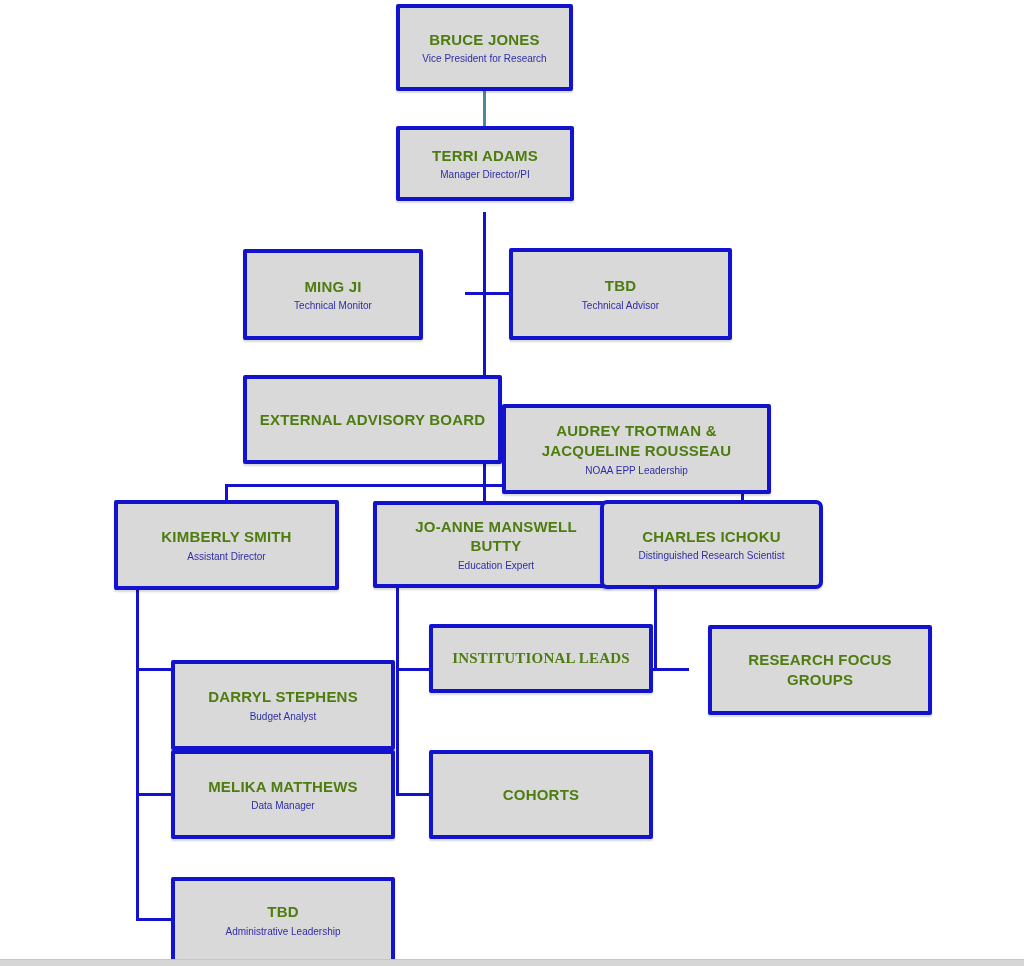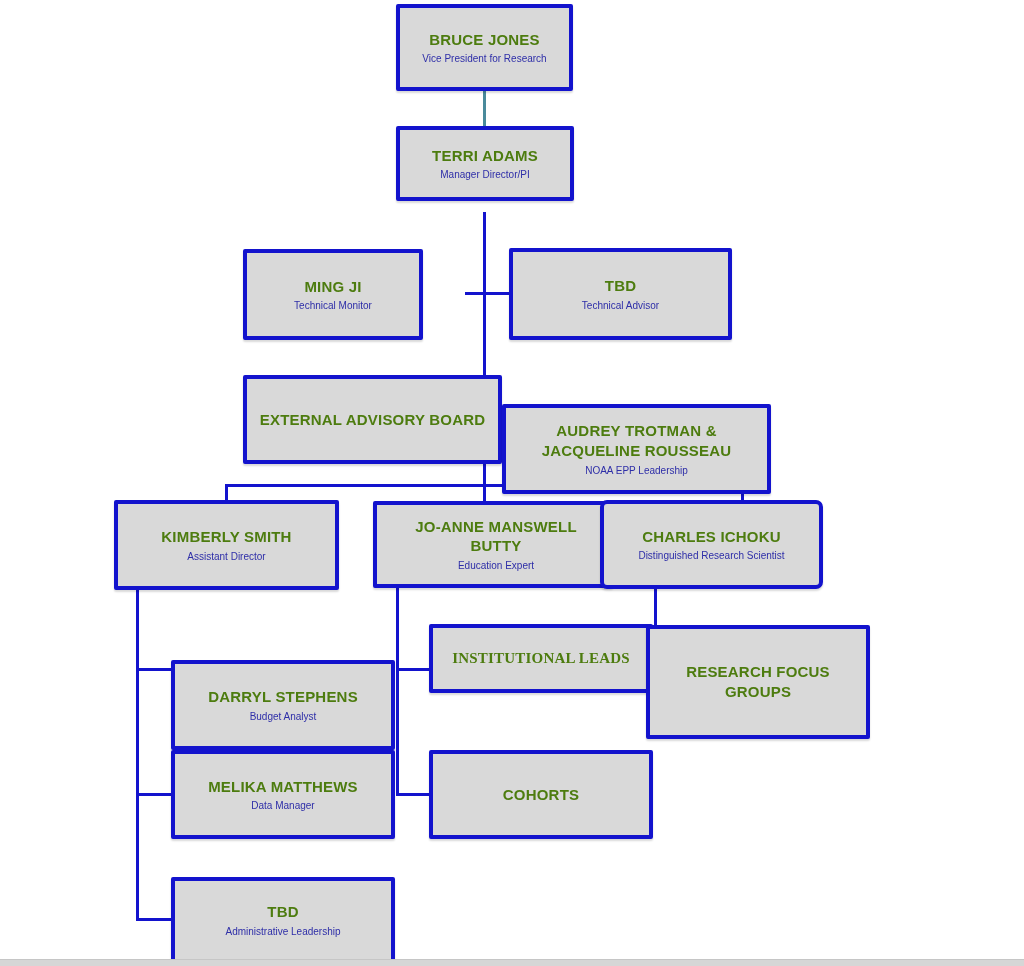--- a/index.html
+++ b/index.html
@@ -130,21 +130,21 @@
 
   <div class="node" style="left:171px; top:660px; width:224px; height:90px;">
     <div class="nm">DARRYL STEPHENS</div>
     <div class="tt">Budget Analyst</div>
   </div>
 
   <div class="node" style="left:429px; top:624px; width:224px; height:69px;font-family:Liberation Serif, serif;">
     <div class="nm">INSTITUTIONAL LEADS</div>
   </div>
 
-  <div class="node" style="left:646px; top:625px; width:224px; height:114px;">
+  <div class="node" style="left:708px; top:625px; width:224px; height:90px;">
     <div class="nm">RESEARCH FOCUS GROUPS</div>
   </div>
 
   <div class="node" style="left:429px; top:750px; width:224px; height:89px;">
     <div class="nm">COHORTS</div>
   </div>
 
   <div class="node" style="left:171px; top:750px; width:224px; height:89px;">
     <div class="nm">MELIKA MATTHEWS</div>
     <div class="tt">Data Manager</div>

